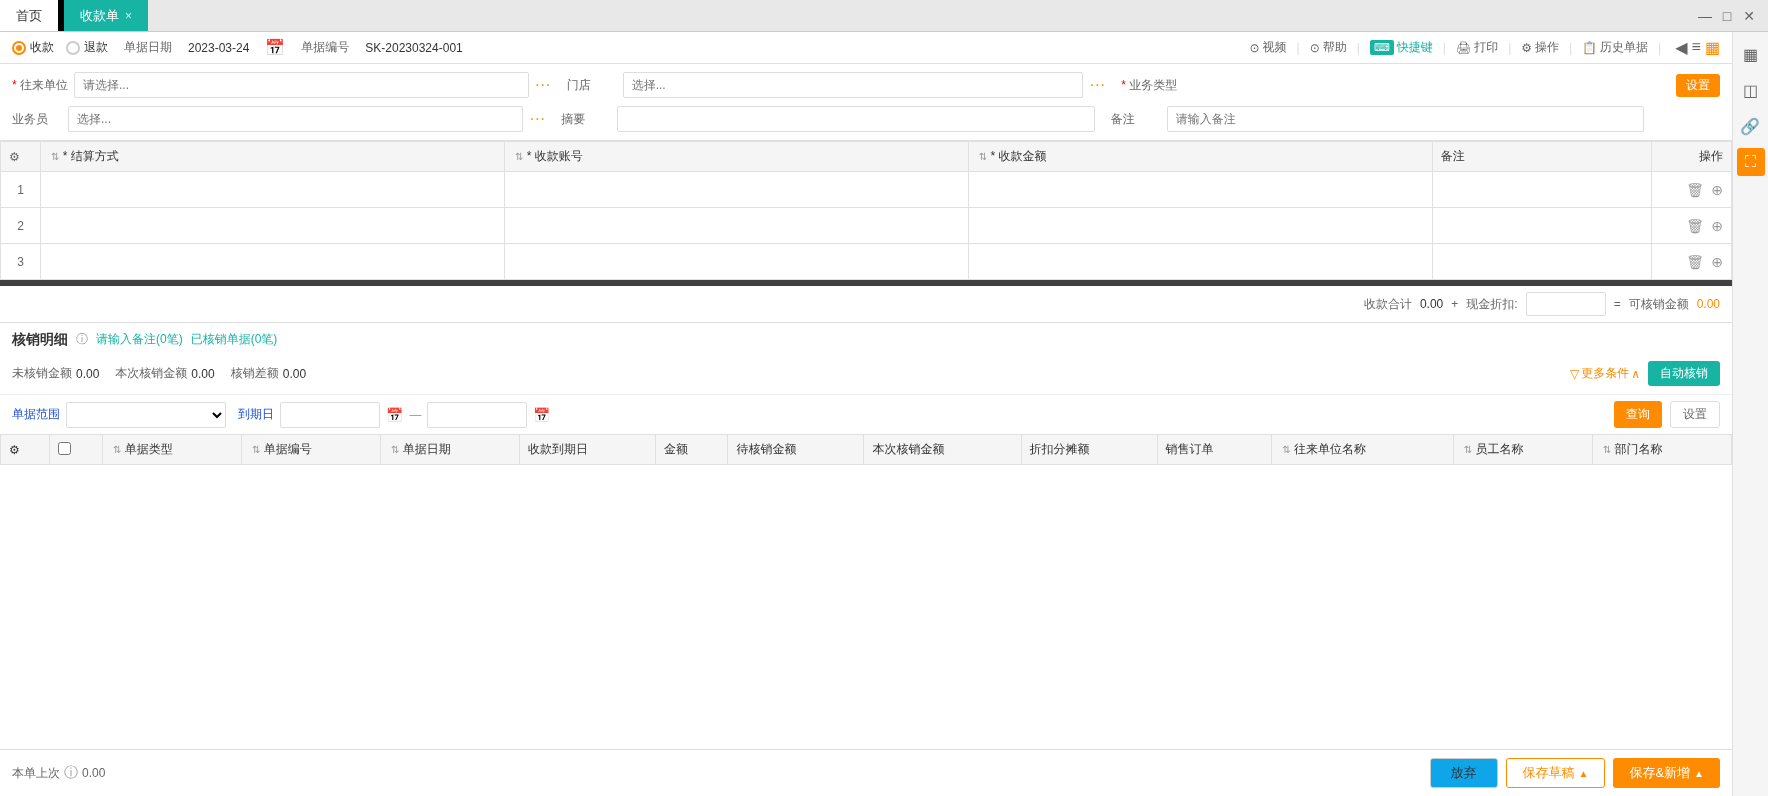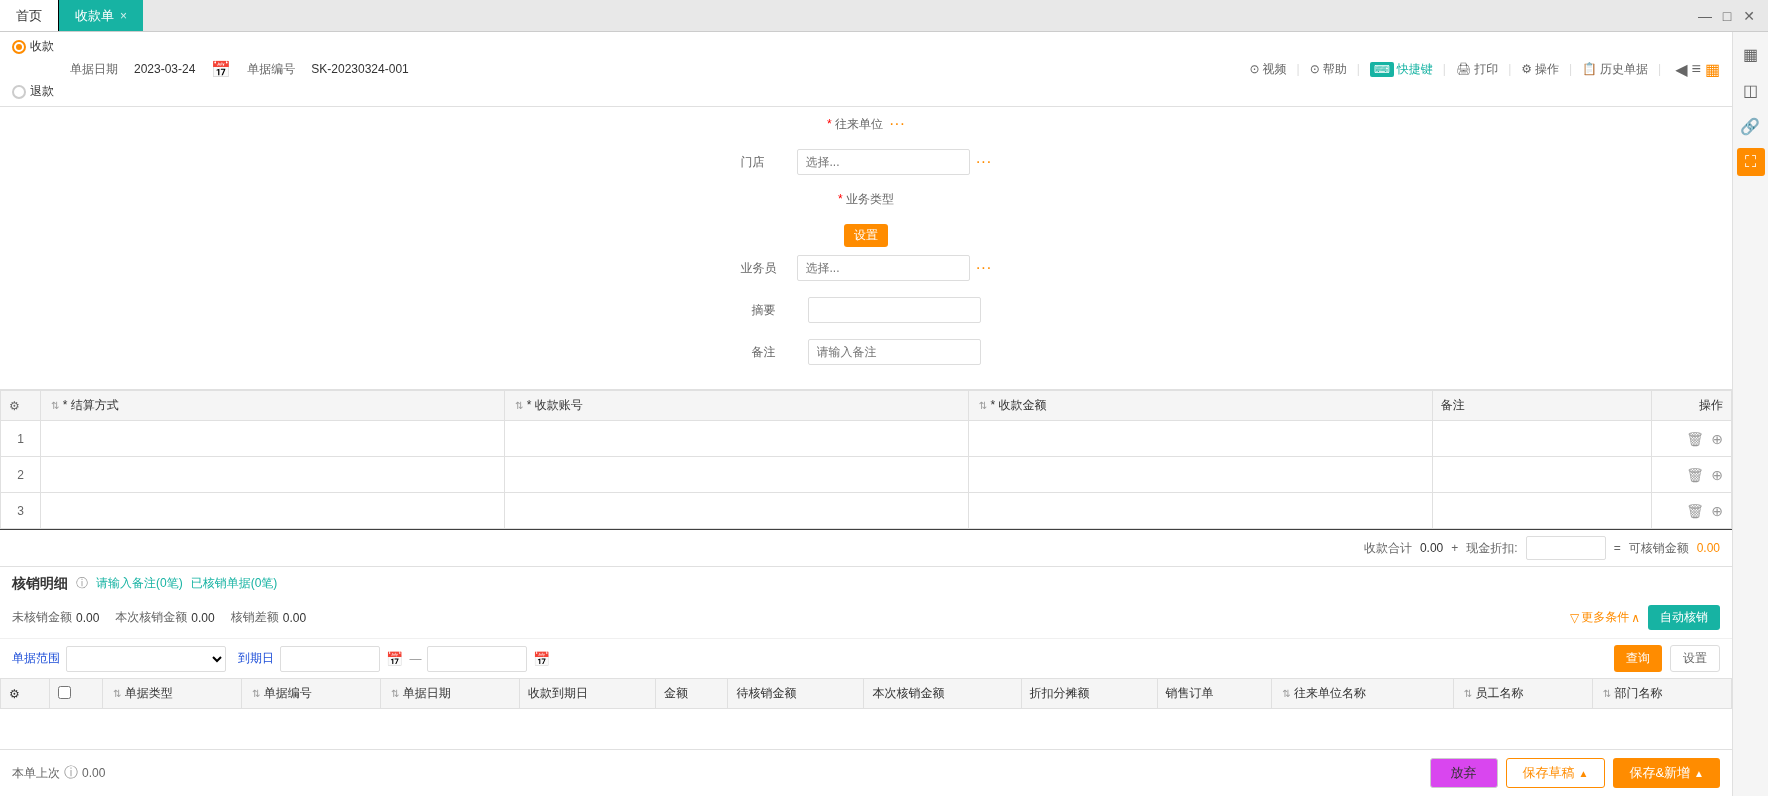--- a/index.html
+++ b/index.html
@@ -12,21 +12,21 @@
       height: 32px;
       border-bottom: 1px solid #ccc;
     }
     .tab-home {
       background: #fff;
       padding: 0 16px;
       height: 100%;
       display: flex; align-items: center;
       color: #333;
       font-size: 13px;
-      border-right: 1px solid #000000;
+      border-right: 6px solid #000000;
     }
     .tab-active {
       background: #17b3a3;
       color: #fff;
       padding: 8px 16px;
       height: 100%;
       display: flex; align-items: center;
       font-size: 13px;
       gap: 6px;
     }
@@ -54,21 +54,21 @@
     }
 
     
     .top-toolbar {
       display: flex; align-items: center;
       padding: 6px 12px;
       border-bottom: 1px solid #e0e0e0;
       gap: 16px;
       background: #fff;
     }
-    .radio-group { display: flex; align-items: center; gap: 28px; flex-direction: column; }
+    .radio-group { display: flex; align-items: center; gap: 12px; }
     .radio-item { display: flex; align-items: center; gap: 4px; cursor: pointer; }
     .radio-dot {
       width: 14px; height: 14px; border-radius: 50%;
       border: 2px solid #ccc;
       display: flex; align-items: center; justify-content: center;
     }
     .radio-dot.active { border-color: #ff8c00; }
     .radio-dot.active::after {
       content: ''; width: 6px; height: 6px;
       border-radius: 50%; background: #ff8c00;
@@ -99,21 +99,20 @@
 
     
     .form-area {
       padding: 8px 12px;
       border-bottom: 1px solid #e0e0e0;
       background: #fff;
     }
     .form-row {
       display: flex; align-items: center; gap: 16px;
       margin-bottom: 8px;
-      flex-direction: column;
     }
     .form-row:last-child { margin-bottom: 0; }
     .form-field {
       display: flex; align-items: center; gap: 6px; flex: 1;
     }
     .form-field-label {
       white-space: nowrap; color: #666; min-width: 50px;
     }
     .form-field-label.required::before {
       content: '* '; color: #f00;
@@ -165,21 +164,21 @@
       text-align: right; white-space: nowrap; width: 80px;
     }
     .action-icon { cursor: pointer; color: #999; margin-left: 4px; font-size: 14px; }
     .col-settings { width: 36px; text-align: center; }
     .settings-gear { color: #666; cursor: pointer; }
 
     
     .summary-row {
       display: flex; align-items: center; justify-content: flex-end;
       padding: 6px 12px; gap: 8px;
-      border-top: 1px solid #404040;
+      border-top: 6px solid #404040;
       background: #fff;
     }
     .summary-label { color: #666; }
     .summary-value { color: #333; font-weight: 500; }
     .summary-orange { color: #ff8c00; font-weight: 500; }
     .summary-input {
       width: 80px; height: 24px;
       border: 1px solid #ddd; border-radius: 2px;
       padding: 0 6px; font-size: 12px;
     }
@@ -268,21 +267,21 @@
       display: flex; align-items: center;
       padding: 8px 12px;
       border-top: 1px solid #e0e0e0;
       background: #fff;
       gap: 8px;
     }
     .footer-info { color: #666; display: flex; align-items: center; gap: 4px; }
     .footer-info-icon { color: #999; cursor: pointer; font-size: 14px; }
     .footer-right { margin-left: auto; display: flex; gap: 8px; }
     .btn-abandon {
-      background: #d946ef; color: #333;
+      background: #0ea5e9; color: #333;
       border: 1px solid #ccc; padding: 5px 20px; border-radius: 3px;
       cursor: pointer; font-size: 13px;
     }
     .btn-draft {
       background: #fff; color: #ff8c00;
       border: 1px solid #ff8c00; padding: 5px 16px; border-radius: 3px;
       cursor: pointer; font-size: 13px;
       display: flex; align-items: center; gap: 4px;
     }
     .btn-save {
@@ -387,20 +386,21 @@
           <span class="view-icon active">▦</span>
         </div>
       </div>
     </div>
 
     <div class="form-area">
       <div class="form-row">
 
         <div class="form-field" style="flex:2;">
           <span class="form-field-label required">往来单位</span>
+          <input class="form-input" type="text" style="flex: 1 1 0%;" placeholder="请选择...">
           <span class="form-more">···</span>
         </div>
 
         <div class="form-field" style="flex:2;">
           <span class="form-field-label">门店</span>
           <input class="form-input" type="text" style="flex: 1 1 0%;" placeholder="选择...">
           <span class="form-more">···</span>
         </div>
 
         <div class="form-field" style="flex:2;">

